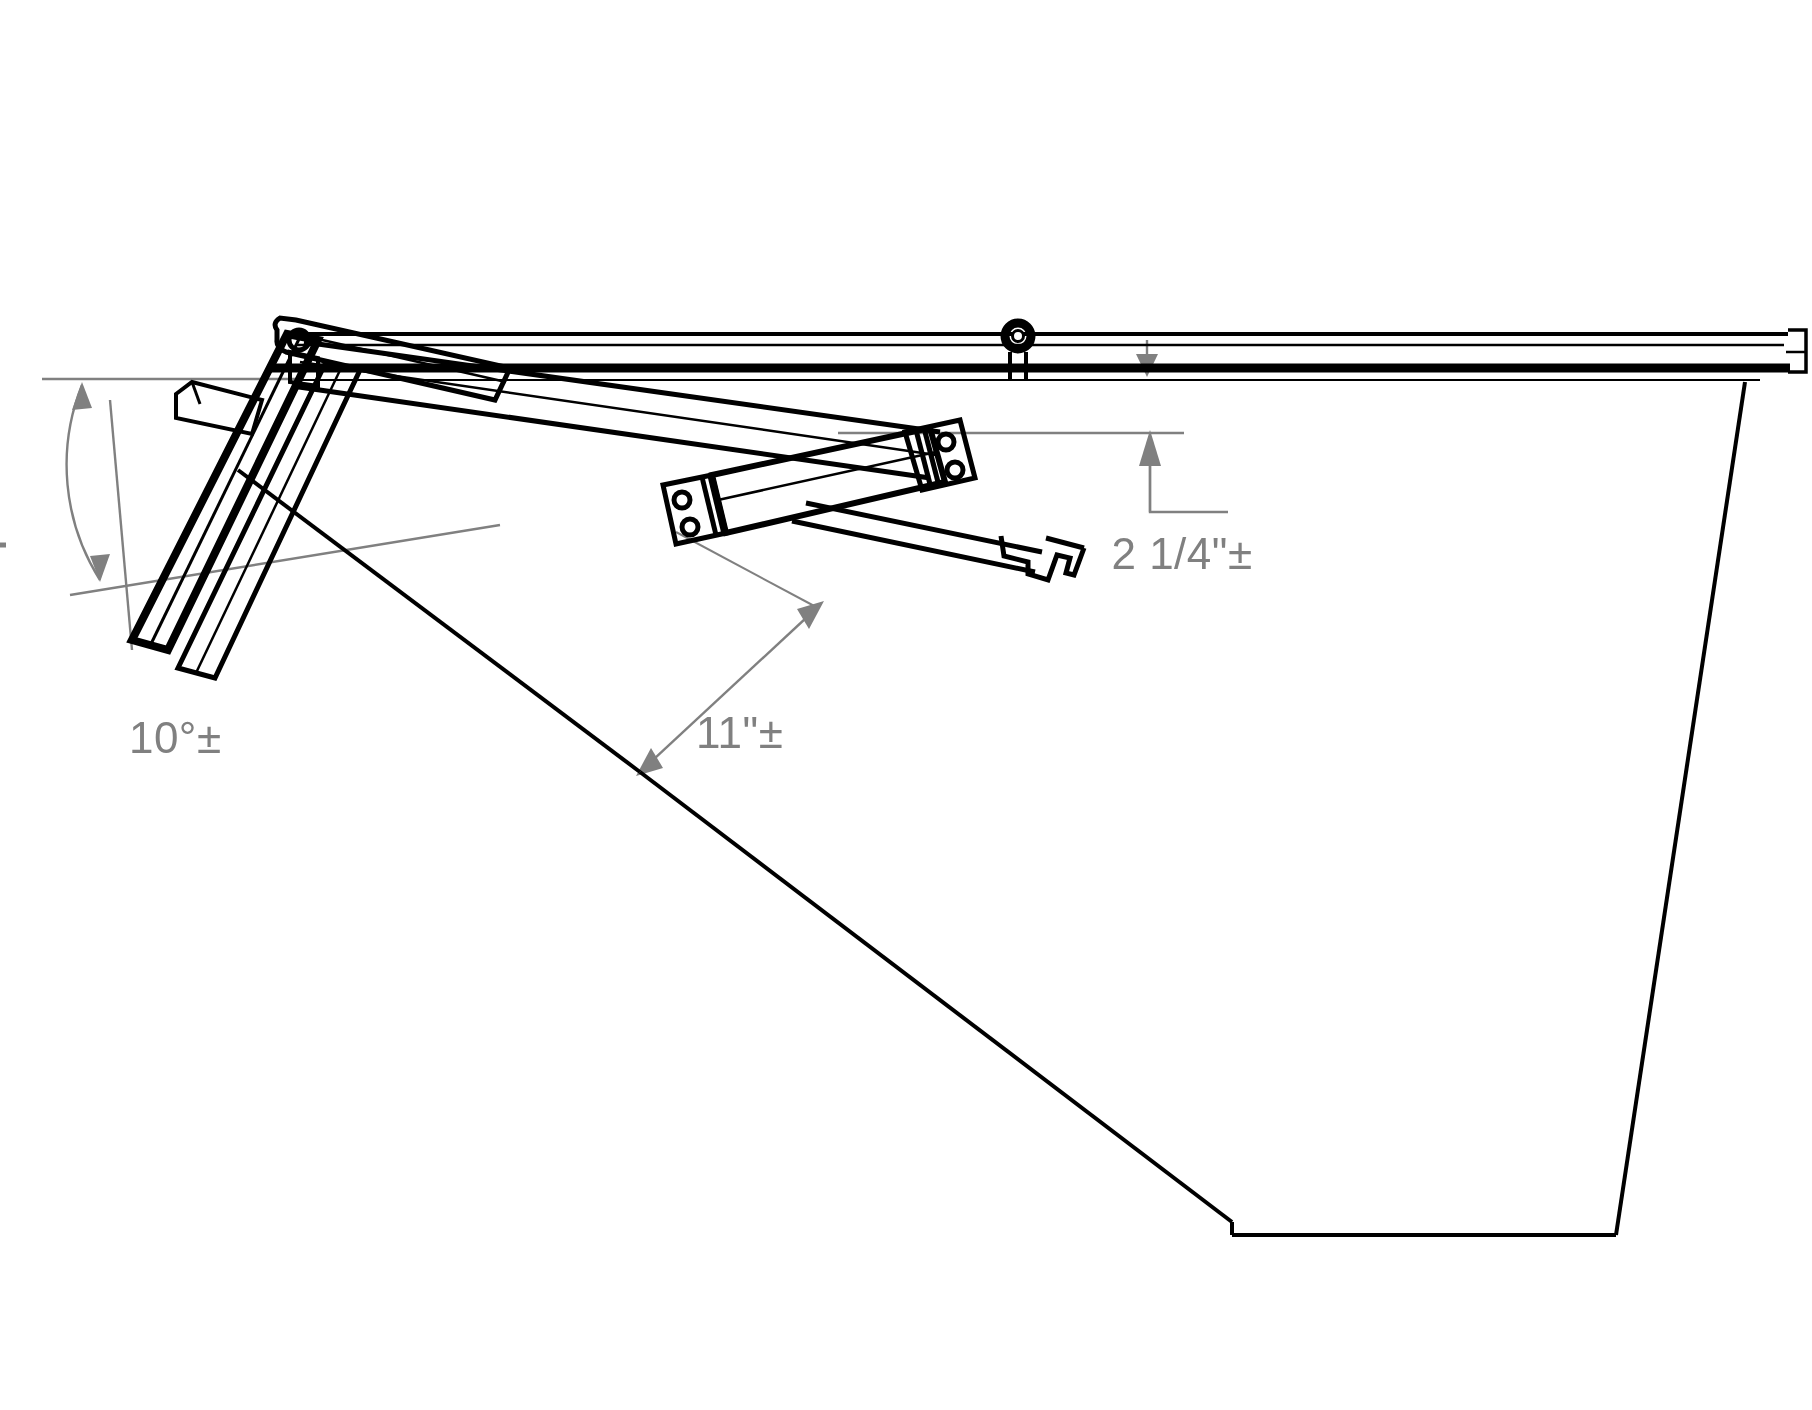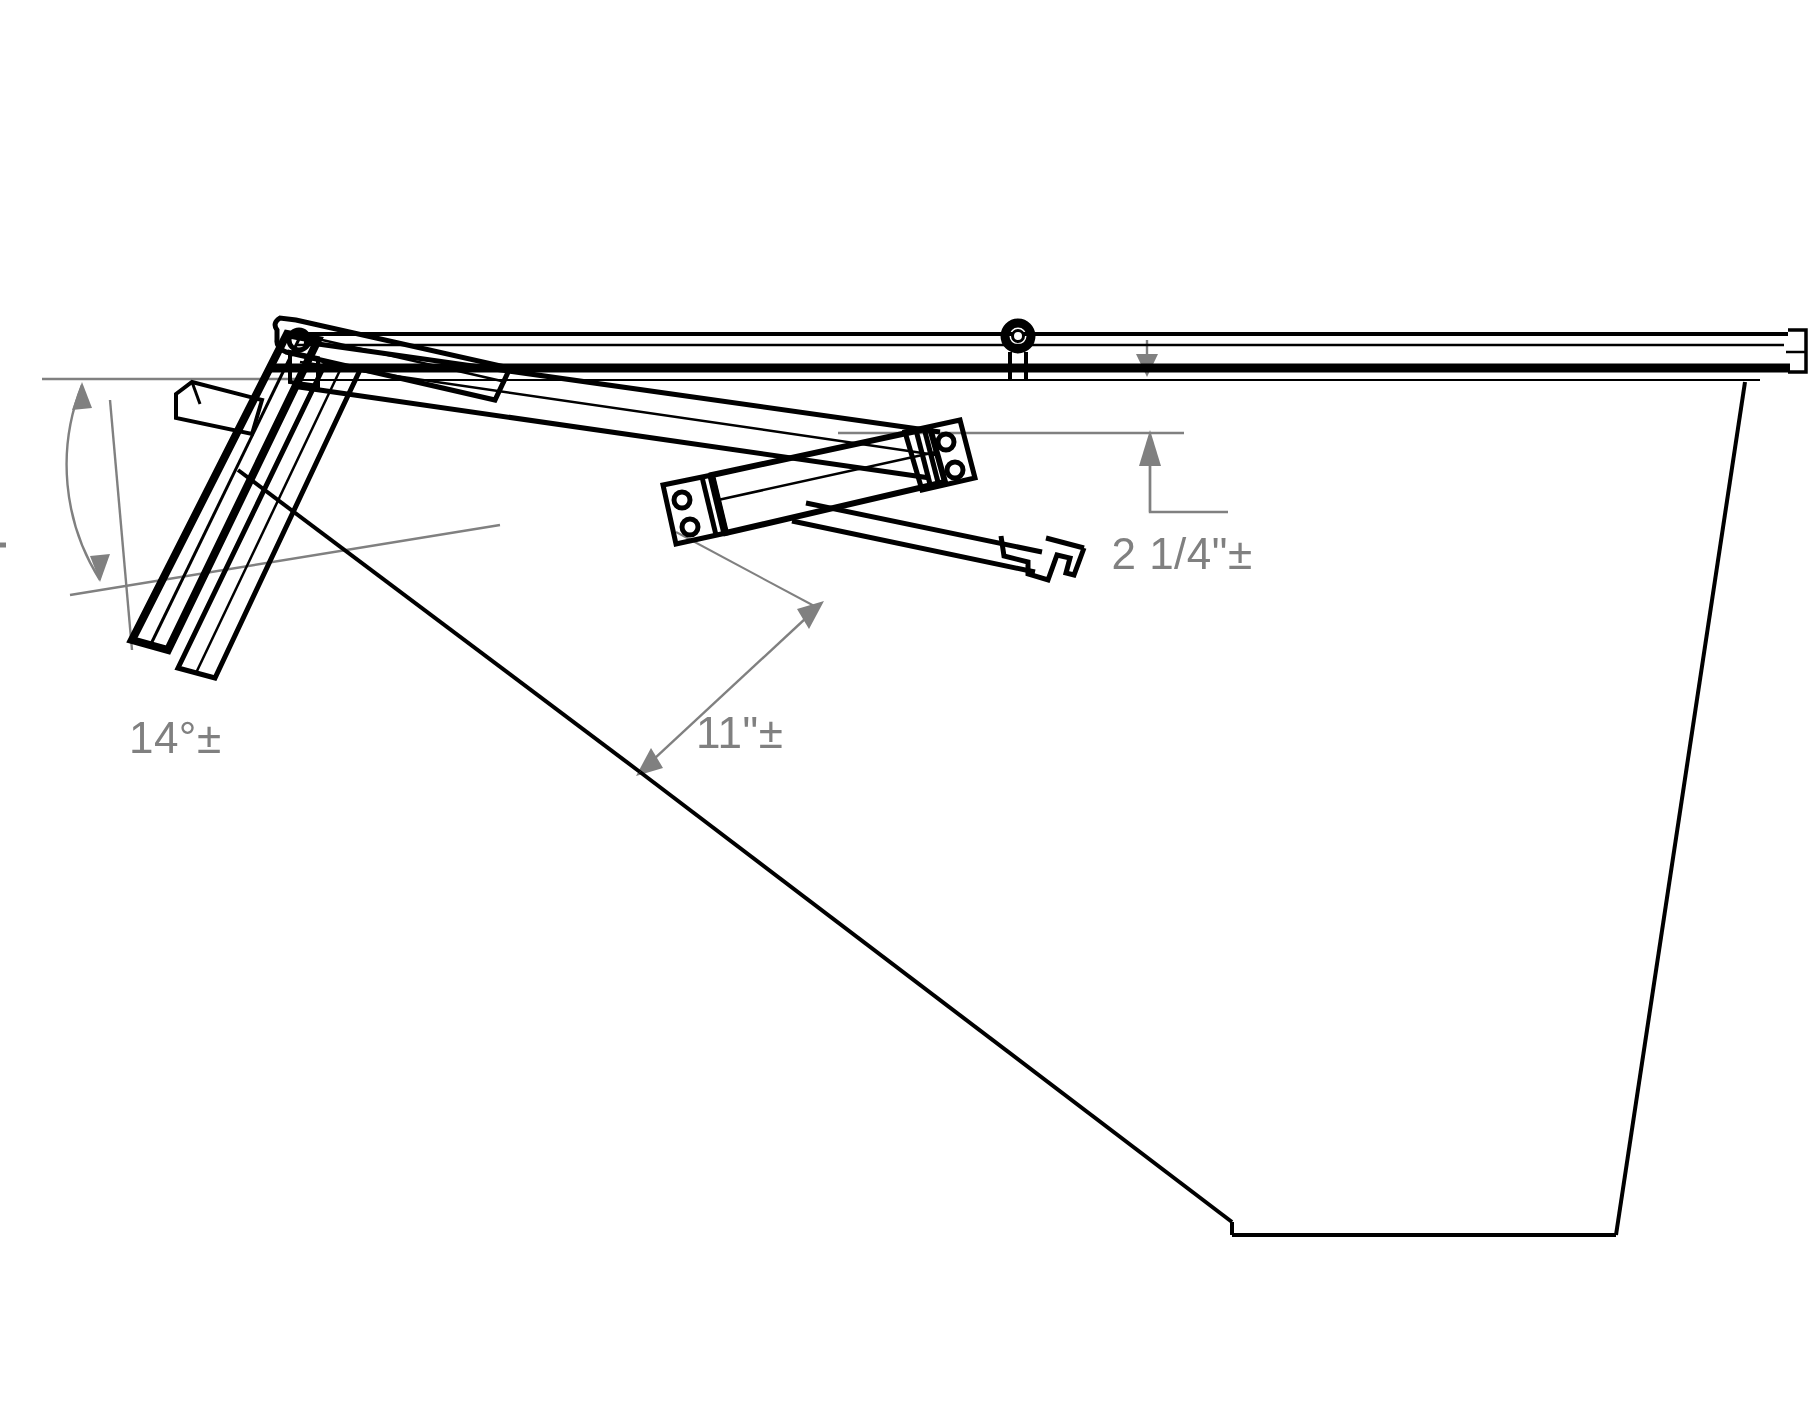--- a/index.html
+++ b/index.html
@@ -198,20 +198,20 @@
       </g>
 
     </g>
   </svg>
 
   <div class="dim-label" id="label-height">
     <span class="ln ln1">2 1/4"±</span>
   </div>
 
   <div class="dim-label" id="label-angle">
-    <span>14°±</span>
+    <span>10°±</span>
   </div>
 
   <div class="dim-label" id="label-length">
     <span>11"±</span>
   </div>
 
 </div>
 
 </body></html>

